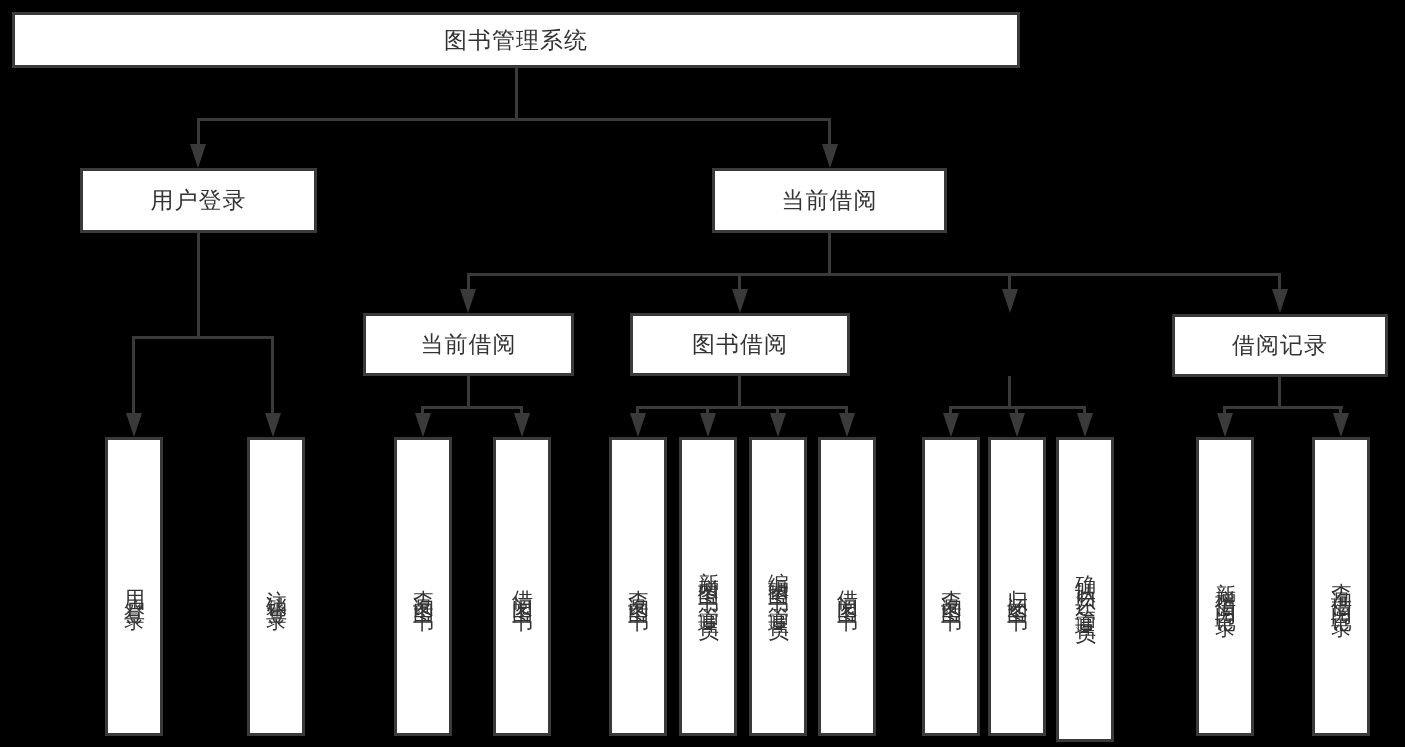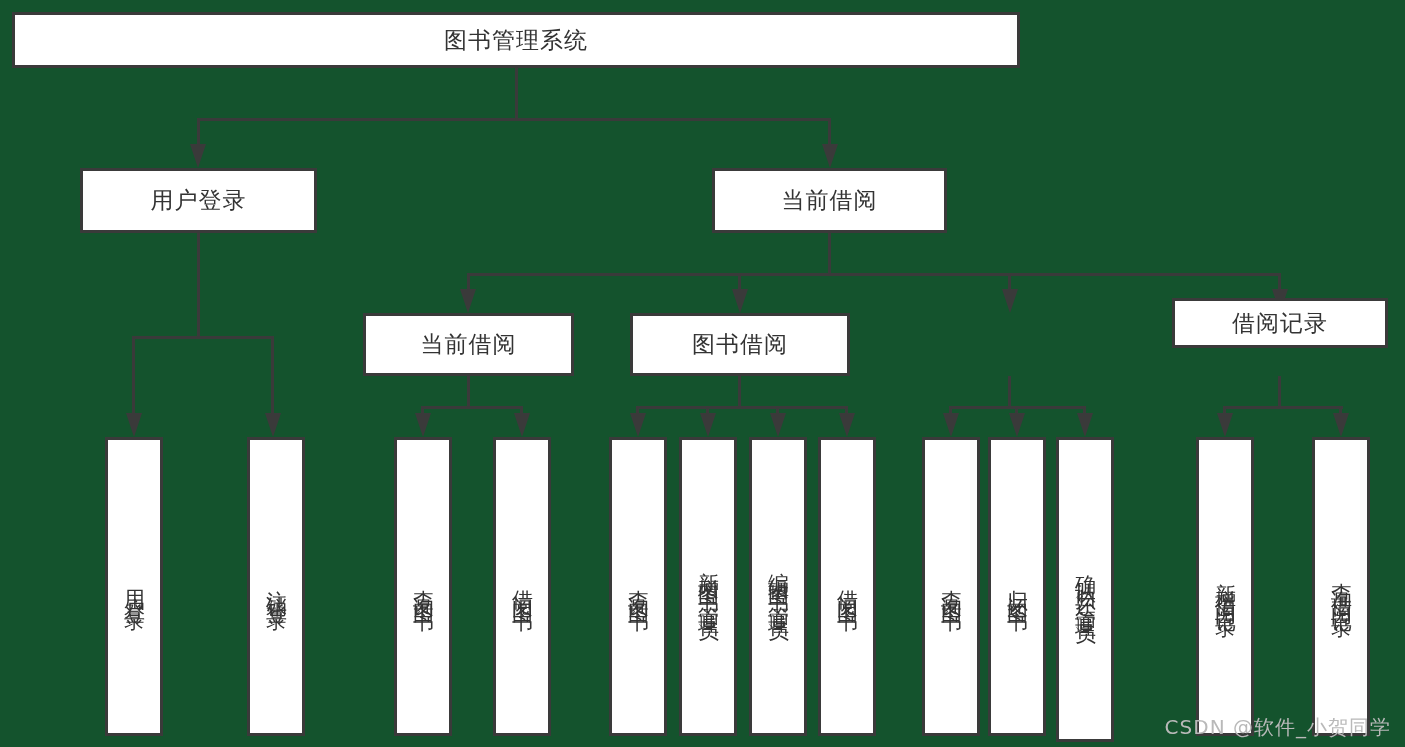--- a/index.html
+++ b/index.html
@@ -1,20 +1,20 @@
 <!DOCTYPE html>
 <html><head>
 <meta charset="utf-8">
 <style>
   html, body { margin: 0; padding: 0; background: #ffffff; }
   #canvas {
     position: relative;
     width: 1405px;
     height: 747px;
-    background: #14532d;
+    background: #000000;
     font-family: "DejaVu Sans", "Liberation Sans", sans-serif;
     overflow: hidden;
   }
   .box {
     position: absolute;
     box-sizing: border-box;
     background: #ffffff;
     border: 3px solid #3a3a3a;
     display: flex;
     align-items: center;
@@ -97,21 +97,21 @@
   <div class="arrow" style="left:1002px; top:289px;"></div>
   <div class="ln" style="left:1278px; top:273px; width:3px; height:18px;"></div>
   <div class="arrow" style="left:1272px; top:289px;"></div>
 
   <div class="box hbox" style="left:363px; top:313px; width:211px; height:63px;">
     <span class="lbl">当前借阅</span>
   </div>
   <div class="box hbox" style="left:630px; top:313px; width:220px; height:63px;">
     <span class="lbl">图书借阅</span>
   </div>
-  <div class="box hbox" style="left:1172px; top:298px; width:216px; height:50px;">
+  <div class="box hbox" style="left:1172px; top:314px; width:216px; height:63px;">
     <span class="lbl">借阅记录</span>
   </div>
 
   <div class="ln" style="left:467px; top:376px; width:3px; height:30px;"></div>
   <div class="ln" style="left:421px; top:406px; width:102px; height:3px;"></div>
   <div class="ln" style="left:421px; top:406px; width:3px; height:10px;"></div>
   <div class="arrow" style="left:415px; top:413px;"></div>
   <div class="ln" style="left:520px; top:406px; width:3px; height:10px;"></div>
   <div class="arrow" style="left:514px; top:413px;"></div>
 
@@ -179,15 +179,14 @@
     <span class="lbl">确认归还（管理员）</span>
   </div>
 
   <div class="box vbox" style="left:1196px; top:437px; width:58px; height:299px;">
     <span class="lbl">新增借阅记录</span>
   </div>
   <div class="box vbox" style="left:1312px; top:437px; width:58px; height:299px;">
     <span class="lbl">查询借阅记录</span>
   </div>
 
-  <div class="watermark">CSDN @软件_小贺同学</div>
 
 </div>
 
 </body></html>

